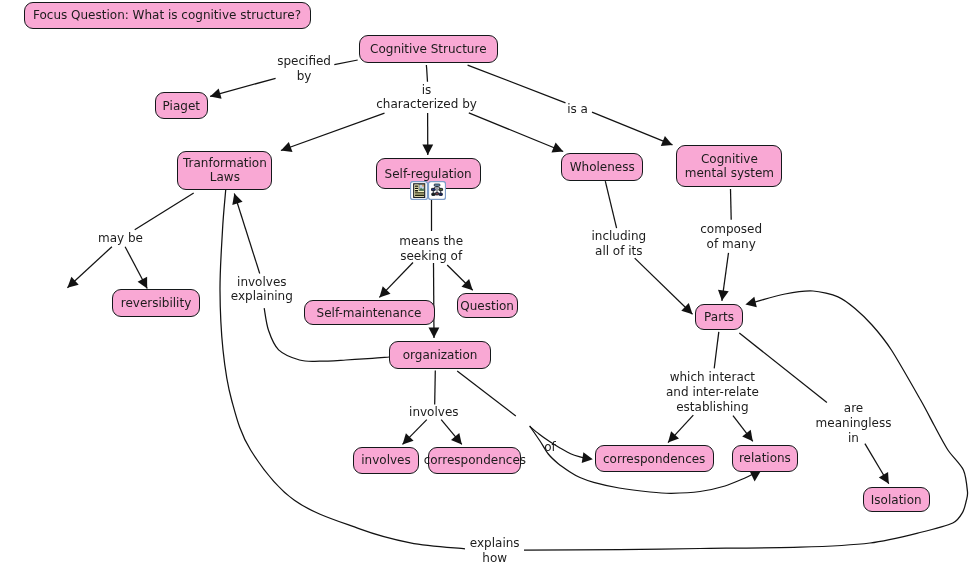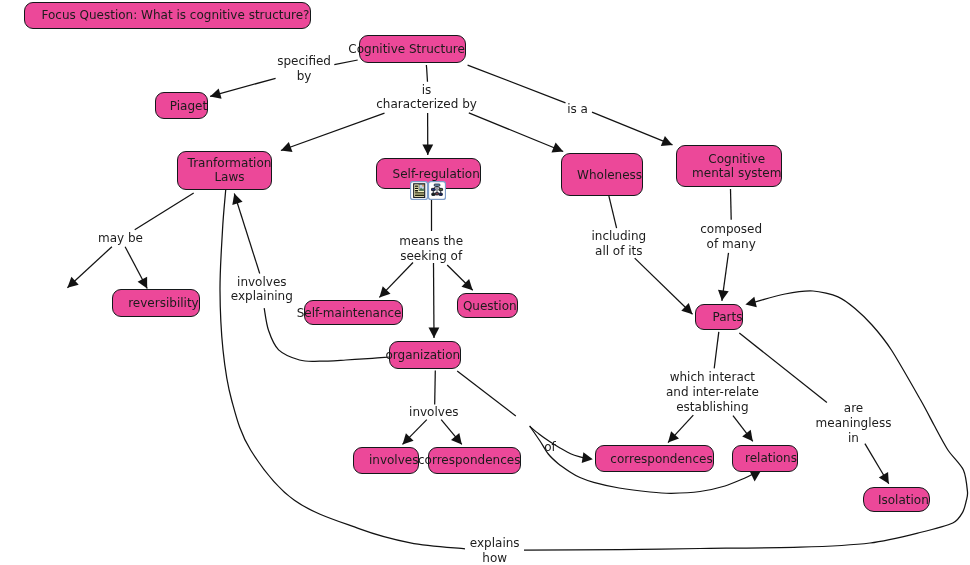--- a/index.html
+++ b/index.html
@@ -4,22 +4,22 @@
 <title>Cognitive Structure concept map</title>
 <style>
 
 html,body{margin:0;padding:0;background:#fff;}
 #canvas{position:relative;width:970px;height:565px;background:#fff;overflow:hidden;
         font-family:"DejaVu Sans",sans-serif;font-size:12px;color:#1c1c1c;
         }
 svg#links{position:absolute;left:0;top:0;width:970px;height:565px;overflow:visible;}
 svg#links path{fill:none;stroke:#121212;stroke-width:1.25;}
 svg#links polygon{fill:#121212;stroke:none;}
-.node{position:absolute;box-sizing:border-box;background:#ec4899;border:1.3px solid #14181a;
-      border-radius:9px;display:flex;align-items:center;justify-content:flex-end;}
+.node{position:absolute;box-sizing:border-box;background:#f9a8d4;border:1.3px solid #14181a;
+      border-radius:9px;display:flex;align-items:center;justify-content:center;}
 .node > span{line-height:14px;text-align:center;white-space:pre;display:block;
              transform:translateZ(0);}
 .linklabel{position:absolute;line-height:14.7px;text-align:center;white-space:pre;
            transform:translateX(-50%) translateZ(0);}
 .iconrow{position:absolute;display:flex;gap:0px;z-index:5;}
 .nicon{display:block;}
 
 </style>
 </head>
 <body>
@@ -78,68 +78,68 @@
 <polygon points="592.8,459.2 581.7,462.9 583.4,452.2"></polygon>
 <path d="M 529.6,425.9 C 531.0,427.9 537.5,437.3 540.0,441.0 C 542.5,444.7 545.9,451.0 548.3,454.0 C 550.7,457.0 555.2,461.1 558.0,463.5 C 560.8,465.9 566.7,469.8 569.6,471.7 C 572.5,473.6 576.8,476.1 580.0,477.5 C 583.2,478.9 588.5,480.9 593.7,482.3 C 598.9,483.7 611.6,486.7 619.1,488.0 C 626.6,489.3 643.0,491.3 650.0,492.0 C 657.0,492.7 664.6,493.4 671.3,493.3 C 678.0,493.2 692.8,492.5 700.0,491.5 C 707.2,490.5 719.0,487.8 725.0,486.0 C 731.0,484.2 741.4,479.5 745.0,478.0 C 748.6,476.5 751.1,475.0 752.0,474.5"></path>
 <polygon points="750.0,471.8 760.4,471.8 754.6,481.4"></polygon>
 <path d="M 739.3,333.0 L 826.9,402.6"></path>
 <path d="M 864.9,443.6 L 888.8,483.7"></path>
 <polygon points="888.8,483.7 878.8,477.5 888.1,472.0"></polygon>
 </svg>
 <div class="node" style="left:23.5px;top:1.5px;width:287px;height:27px;">
       <span>Focus Question: What is cognitive structure?</span>
     </div>
-<div class="node" style="left:358.8px;top:35px;width:107px;height:27.5px;">
+<div class="node" style="left:358.8px;top:35px;width:139px;height:27.5px;">
       <span>Cognitive Structure</span>
     </div>
 <div class="node" style="left:154.5px;top:92px;width:53.6px;height:27.2px;">
       <span>Piaget</span>
     </div>
 <div class="node" style="left:177.4px;top:151.2px;width:95px;height:38.4px;">
       <span>Tranformation
 Laws</span>
     </div>
 <div class="node" style="left:375.5px;top:158.4px;width:105.3px;height:30.5px;">
       <span>Self-regulation</span>
     </div>
-<div class="node" style="left:561.3px;top:153px;width:81.8px;height:43px;">
+<div class="node" style="left:561.3px;top:153px;width:81.8px;height:28px;">
       <span>Wholeness</span>
     </div>
 <div class="node" style="left:676.4px;top:145.4px;width:106px;height:41.2px;">
       <span>Cognitive
 mental system</span>
     </div>
 <div class="node" style="left:112.3px;top:289px;width:87.4px;height:27.8px;">
       <span>reversibility</span>
     </div>
-<div class="node" style="left:303.5px;top:299.9px;width:99px;height:25.5px;">
+<div class="node" style="left:303.5px;top:299.9px;width:131px;height:25.5px;">
       <span>Self-maintenance</span>
     </div>
 <div class="node" style="left:456.6px;top:293.3px;width:61px;height:25.2px;">
       <span>Question</span>
     </div>
-<div class="node" style="left:389.1px;top:341.4px;width:72px;height:27.5px;">
+<div class="node" style="left:389.1px;top:341.4px;width:102px;height:27.5px;">
       <span>organization</span>
     </div>
 <div class="node" style="left:694.8px;top:304.3px;width:48.6px;height:25.5px;">
       <span>Parts</span>
     </div>
 <div class="node" style="left:352.6px;top:446.7px;width:66.8px;height:27.6px;">
       <span>involves</span>
     </div>
 <div class="node" style="left:428.3px;top:446.7px;width:93.1px;height:27.6px;">
       <span>correspondences</span>
     </div>
 <div class="node" style="left:594.7px;top:445.1px;width:119px;height:27.4px;">
       <span>correspondences</span>
     </div>
 <div class="node" style="left:731.8px;top:444.6px;width:66.2px;height:27.4px;">
       <span>relations</span>
     </div>
-<div class="node" style="left:862.7px;top:487.3px;width:67.1px;height:25px;border-radius:11px;">
+<div class="node" style="left:862.7px;top:487.3px;width:67.1px;height:25px;">
       <span>Isolation</span>
     </div>
 <div class="iconrow" style="left:410px;top:180.5px;">
 <svg class="nicon" viewBox="0 0 36 38" width="18" height="19">
   <rect x="1" y="1" width="34" height="36" rx="5" fill="#ffffff" stroke="#7e9dc9" stroke-width="2.6"></rect>
   <rect x="3.6" y="3.6" width="28.8" height="30.8" fill="#ffffff"></rect>
   <rect x="7.4" y="5.6" width="22.0" height="27.2" fill="#f7f3c0" stroke="#10131c" stroke-width="2.2"></rect>
   <rect x="18.0" y="6.8" width="10.4" height="12.2" fill="#c3d3e8" stroke="#36422a" stroke-width="1.2"></rect>
   <path d="M18.2 19 L22.0 13 L24.6 16.4 L26.4 13.8 L28.4 19 Z" fill="#41724a"></path>
   <circle cx="26.2" cy="9.4" r="1.9" fill="#df9057"></circle>

